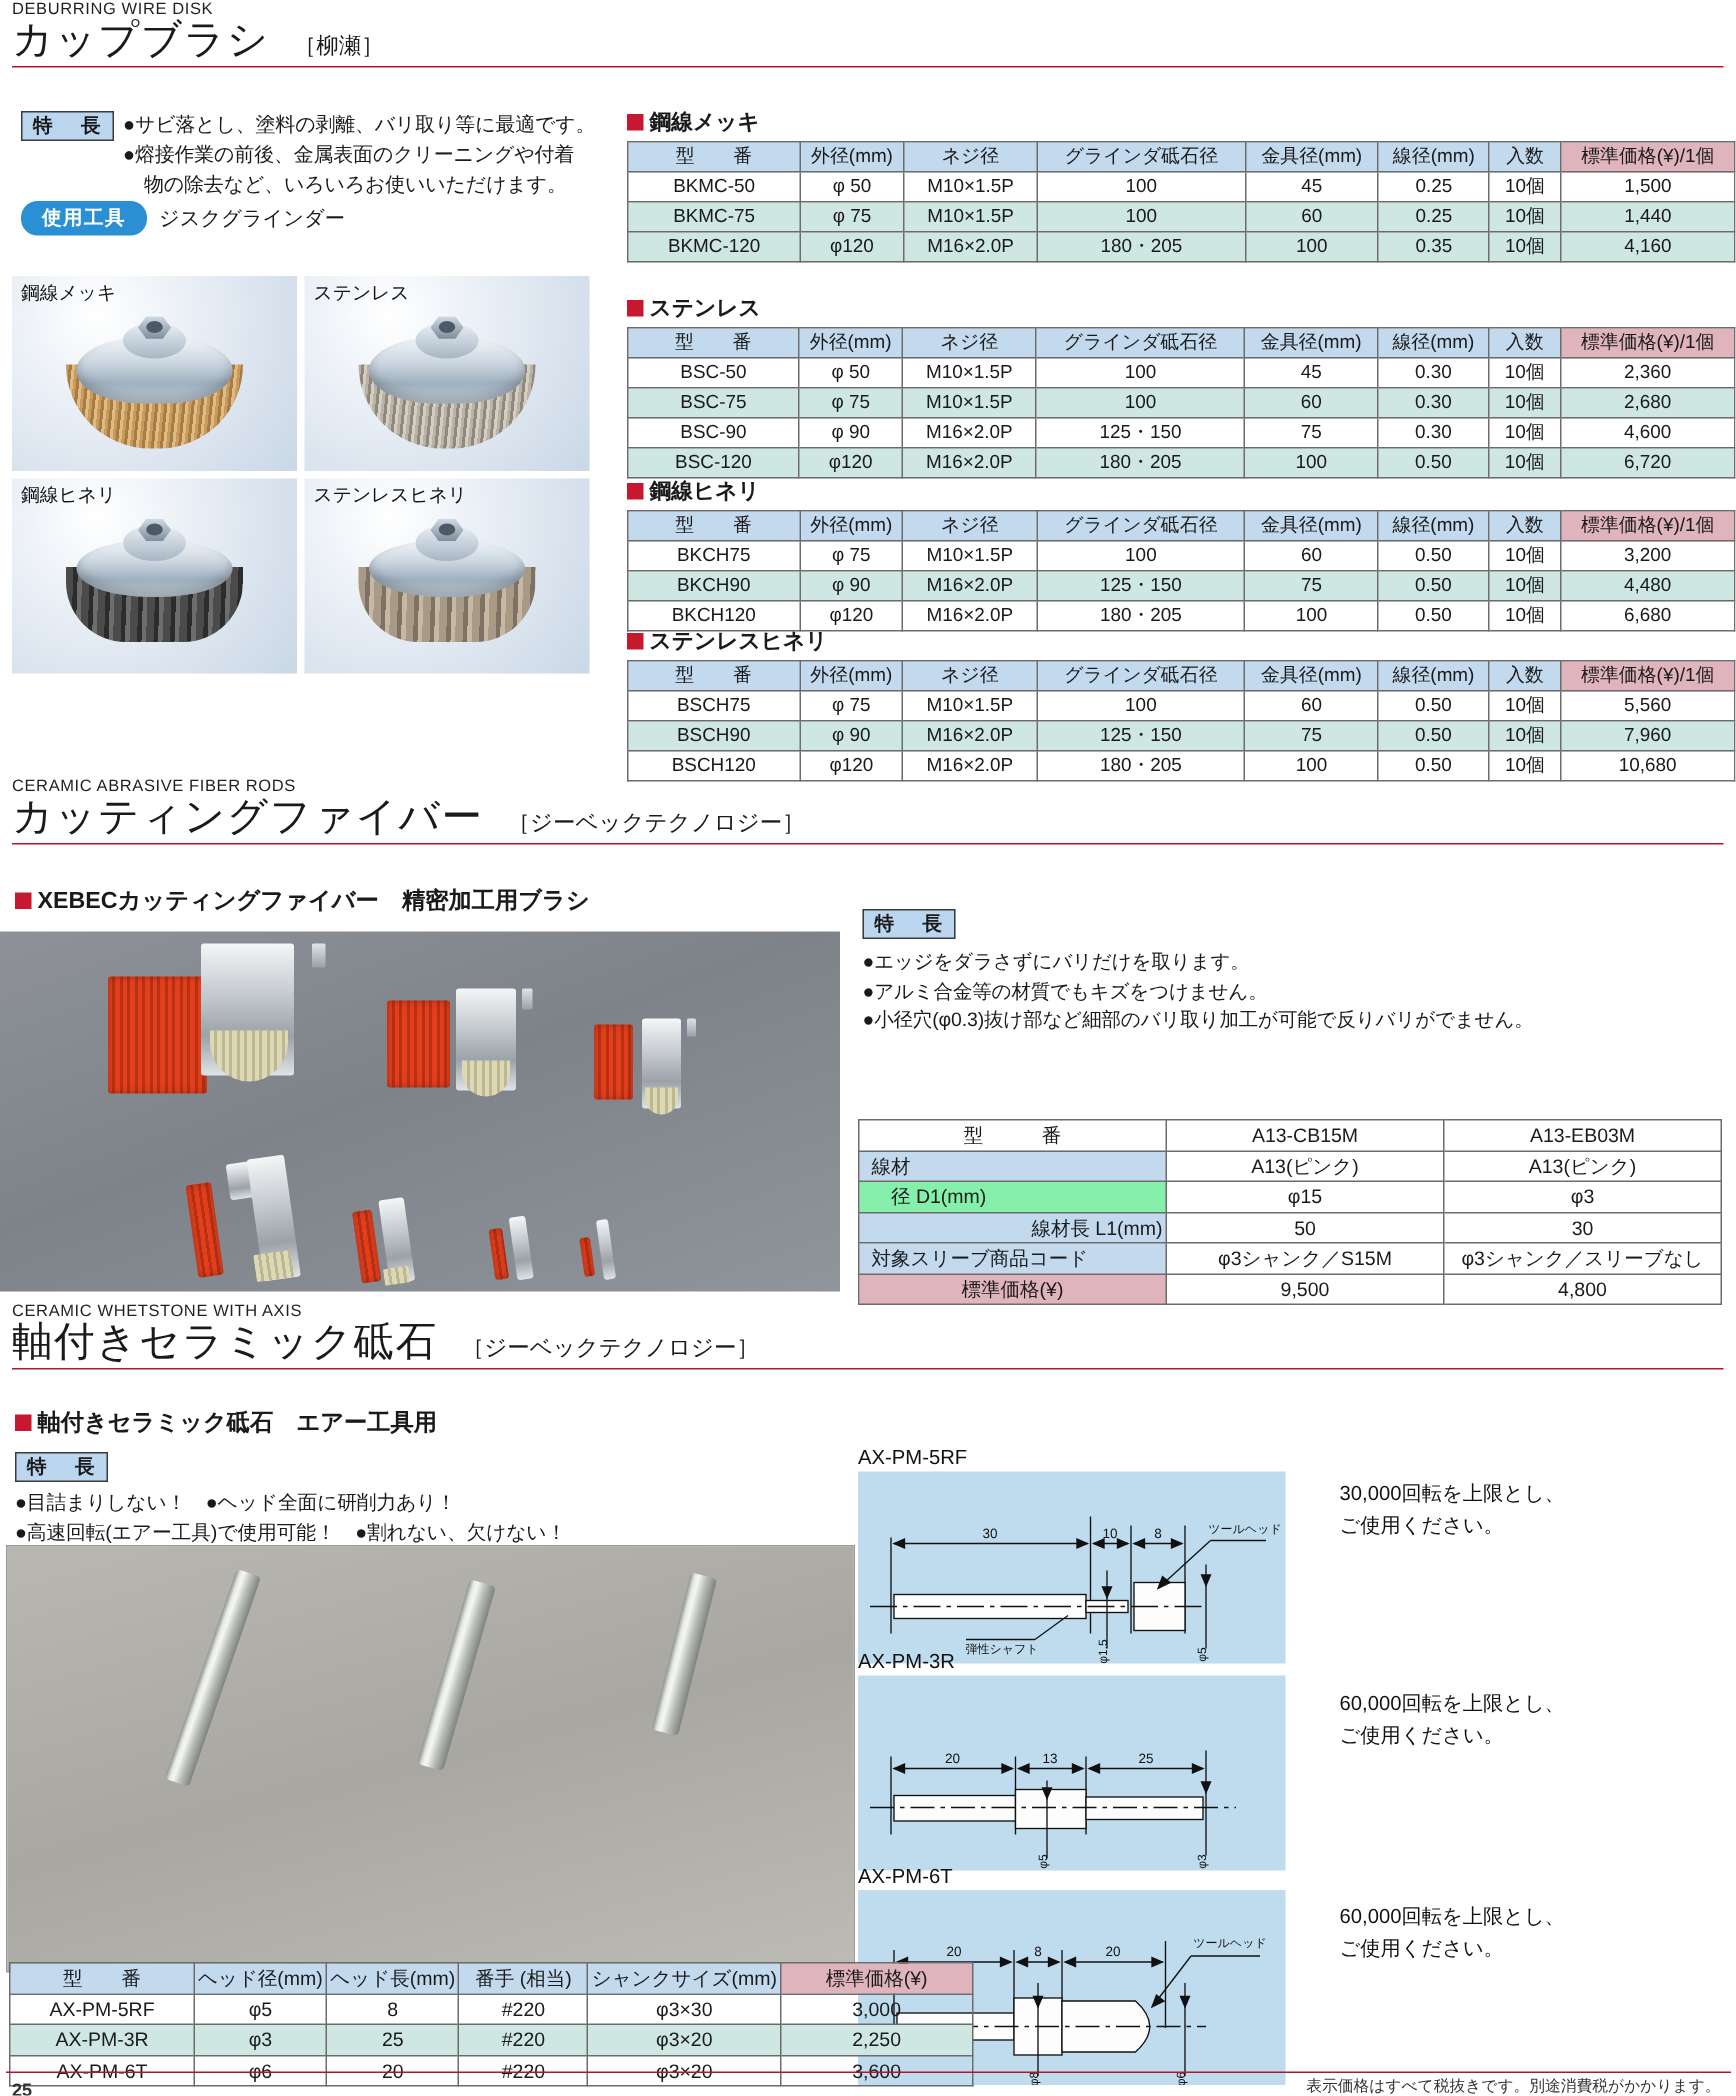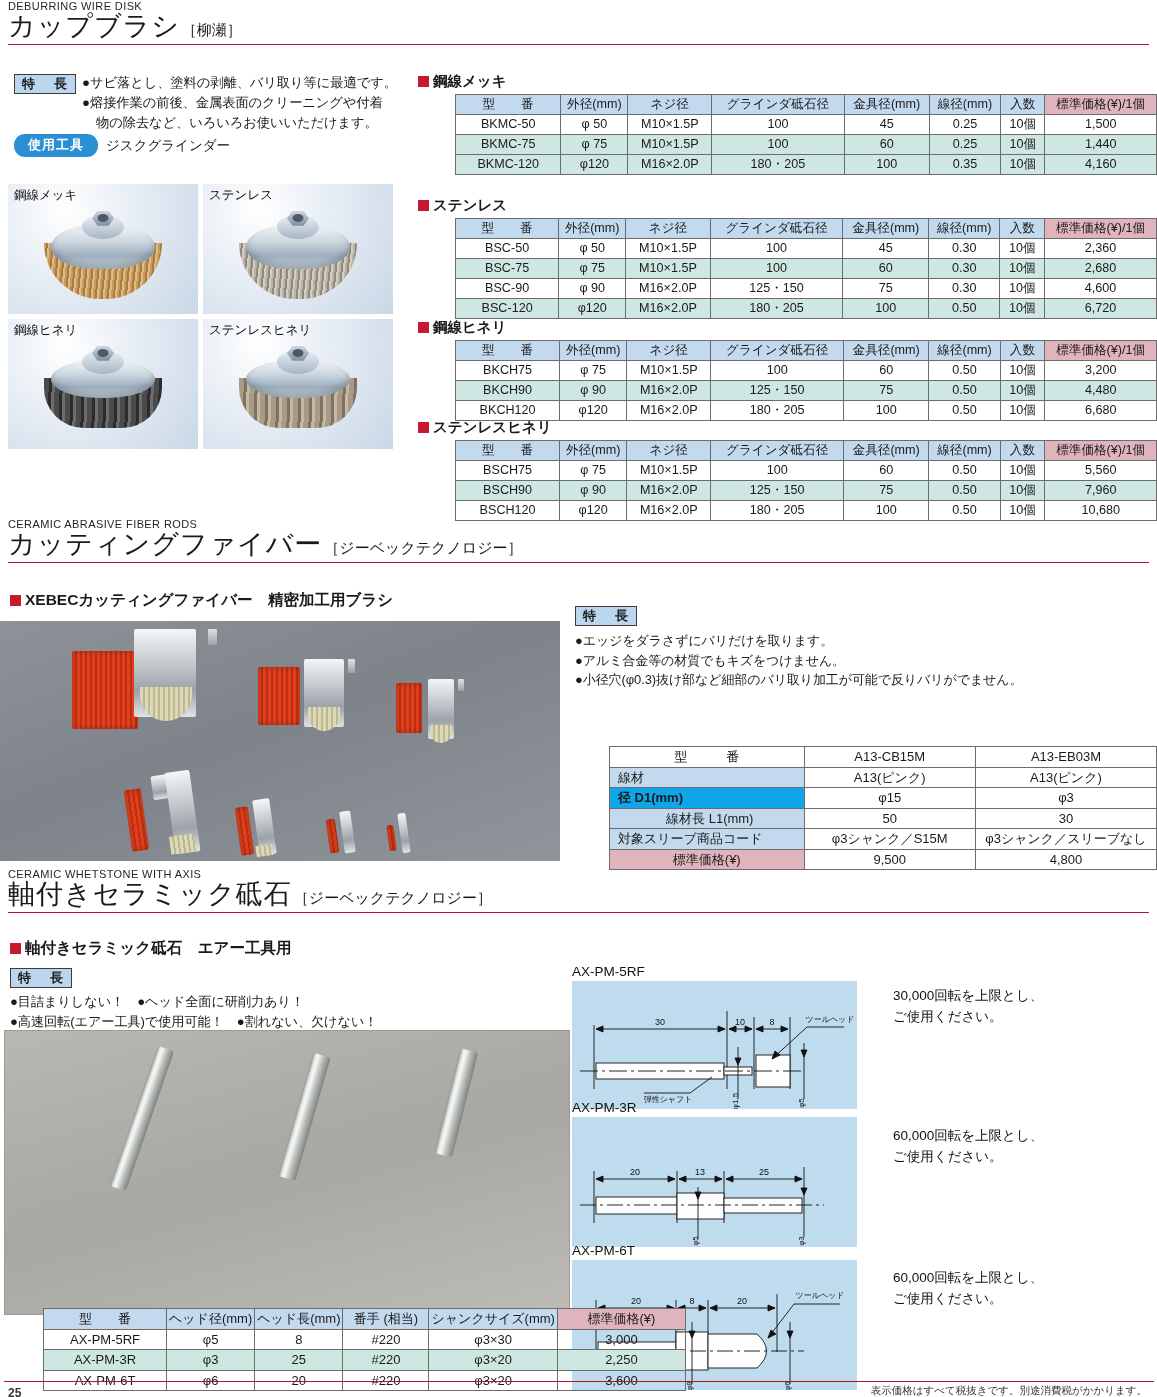--- a/index.html
+++ b/index.html
@@ -12,21 +12,21 @@
     position:relative;
     overflow:hidden;
   }
 
   
   .sec-head { padding:0 0 0 8px; }
   .sec-eng {
     font-size:11px; letter-spacing:.4px; color:#231f20;
     font-family:"Liberation Sans", sans-serif; font-weight:400;
   }
-  .sec-jp-row { display:flex; align-items:baseline; gap:2px; margin-top:-1px; }
+  .sec-jp-row { display:flex; align-items:baseline; gap:16px; margin-top:-1px; }
   .sec-jp { font-size:27px; font-weight:400; letter-spacing:1px; line-height:1.15; }
   .sec-brand { font-size:15px; letter-spacing:0px; }
   .sec-rule {
     height:0; border-top:1.6px solid #b3152c;
     margin-top:3px; margin-left:0px;
   }
 
   
   .tokucho-box {
     display:inline-block;
@@ -50,21 +50,21 @@
   }
 
   
   .sq-head { display:flex; align-items:center; gap:4px; font-size:14.5px; font-weight:700; }
   .sq {
     width:11px; height:11px; background:#c6182e; display:inline-block;
     flex:0 0 auto;
   }
 
   
-  table.dt { border-collapse:collapse; font-size:12.6px;margin-left:37px; }
+  table.dt { border-collapse:collapse; font-size:12.6px; }
   table.dt th, table.dt td {
     border:1px solid #6c6c6c;
     text-align:center;
     padding:1px 2px;
     white-space:nowrap;
     line-height:1.35;
     font-weight:400;
   }
   table.dt thead th { background:#c3d9ee; font-weight:400; }
   table.dt thead th.price-h { background:#e0b4bc; }
@@ -514,26 +514,26 @@
         <th style="width:205px;text-align:center;">型　　　番</th>
         <th style="width:185px;">A13-CB15M</th>
         <th style="width:185px;">A13-EB03M</th>
       </tr>
       <tr>
         <td style="background:#c3d9ee;text-align:left;padding-left:8px;">線材</td>
         <td>A13(ピンク)</td>
         <td>A13(ピンク)</td>
       </tr>
       <tr>
-        <td style="background:#0ea5e9;text-align:left;padding-left:8px;font-weight:bold;">径 D1(mm)</td>
+        <td style="background:#86efac;text-align:left;padding-left:21px;">径 D1(mm)</td>
         <td>φ15</td>
         <td>φ3</td>
       </tr>
       <tr>
-        <td style="background:#c3d9ee;text-align:center;padding-left:8px;">線材長 L1(mm)</td>
+        <td style="background:#c3d9ee;text-align:right;padding-left:8px;">線材長 L1(mm)</td>
         <td>50</td>
         <td>30</td>
       </tr>
       <tr>
         <td style="background:#c3d9ee;text-align:left;padding-left:8px;">対象スリーブ商品コード</td>
         <td>φ3シャンク／S15M</td>
         <td>φ3シャンク／スリーブなし</td>
       </tr>
       <tr>
         <td style="background:#e0b4bc;text-align:center;">標準価格(¥)</td>

